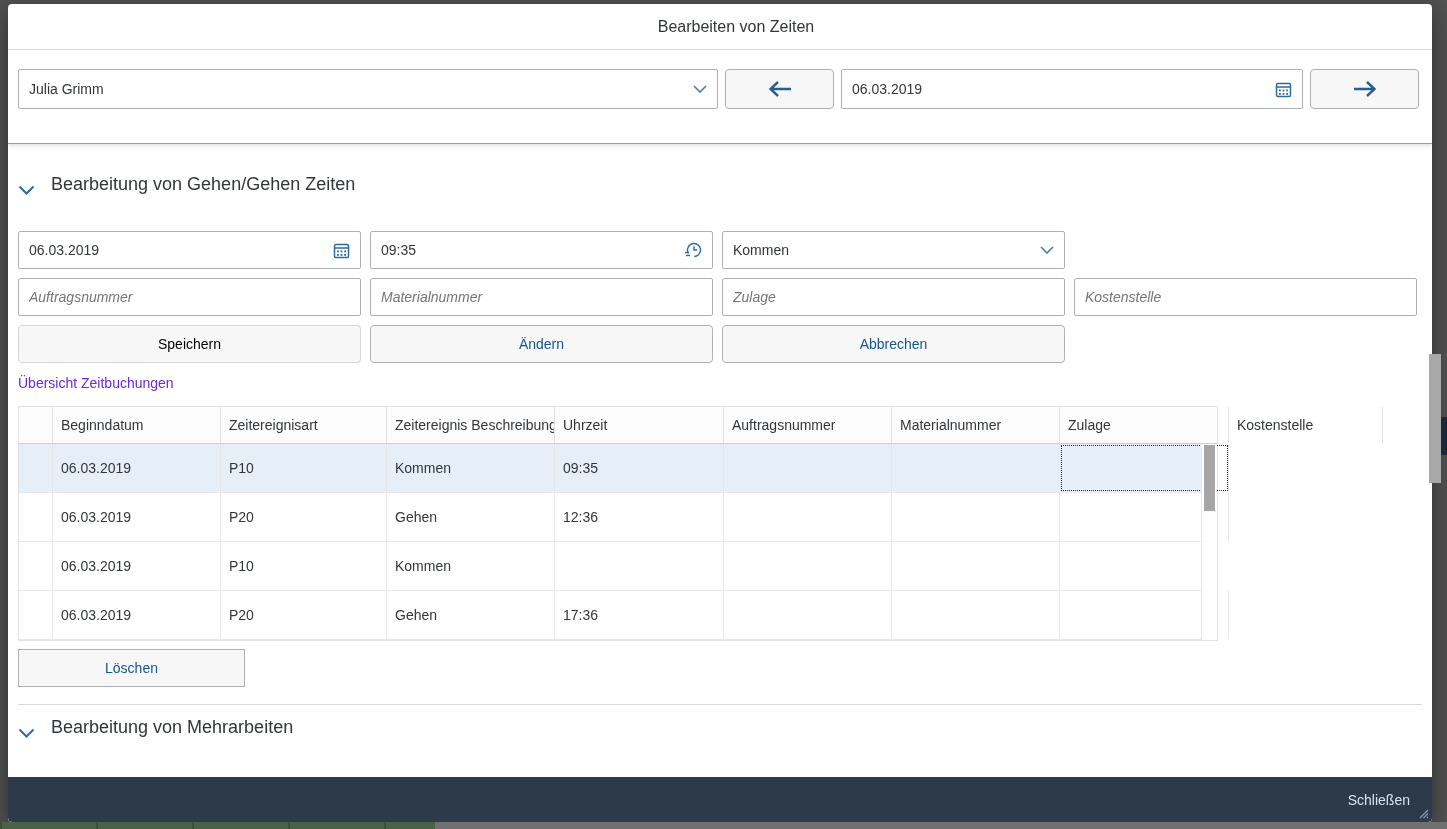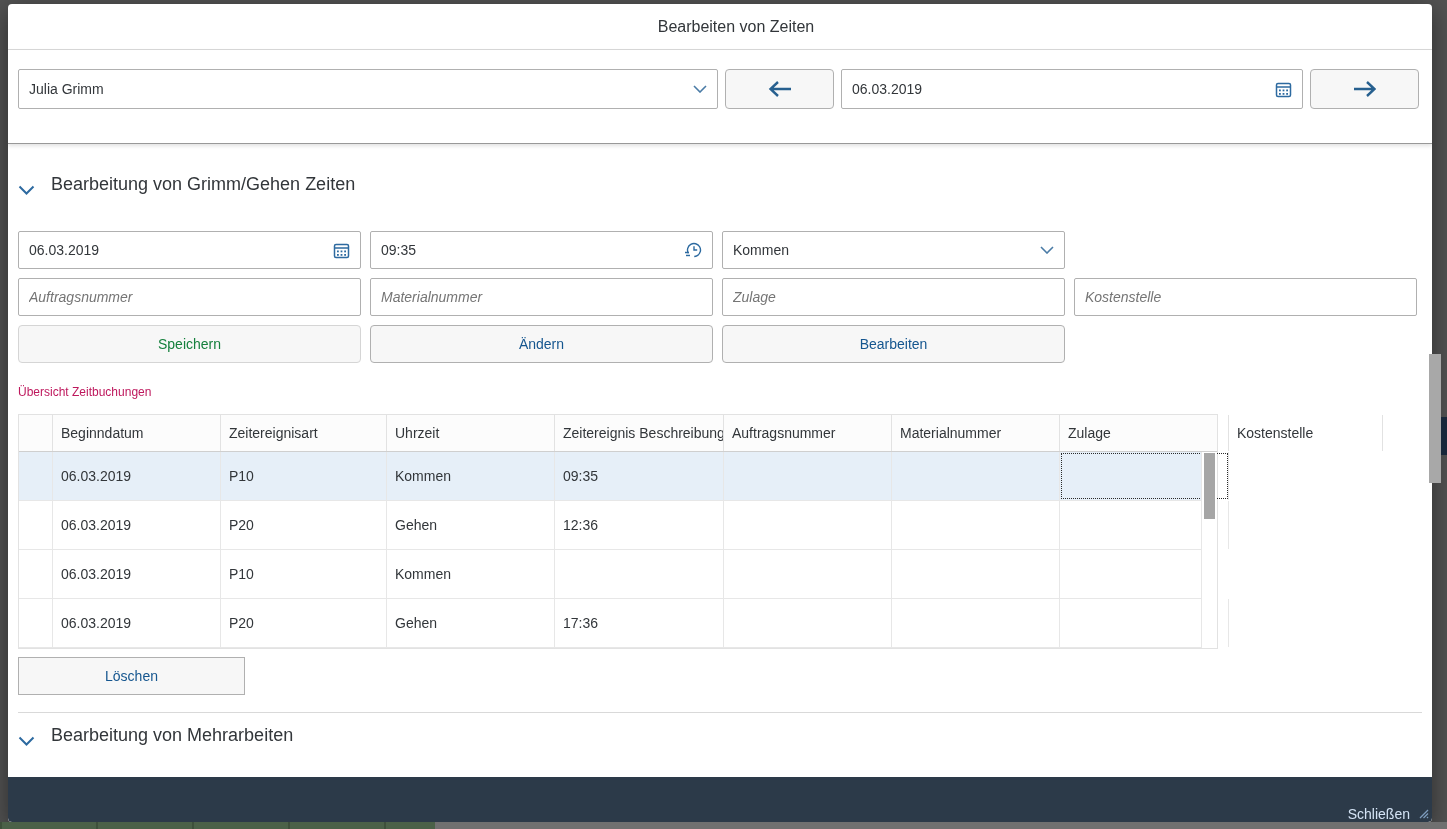--- a/index.html
+++ b/index.html
@@ -52,23 +52,23 @@
   .section-title { font-size: 18px; color: #32363a; }
 
   .form-row { display: flex; gap: 9px; margin-top: 9px; }
   .form-row.first { margin-top: 36px; }
   .field { width: 343px; height: 38px; }
   .field .icon-btn { flex: none; margin-left: 6px; display: flex; align-items: center; cursor: pointer; }
 
   .action-btn { width: 343px; height: 38px; background: #f7f7f7; border: 1px solid #b0b0b0;
     border-radius: 4px; font-size: 14px; color: #15568f; display: flex; align-items: center;
     justify-content: center; cursor: pointer; }
-  .action-btn.disabled { color: #15803d; border-color: #d5d5d5; cursor: default; }
-
-  .table-caption { margin-top: 22px; font-size: 12px; color: #be185d; }
+  .action-btn.disabled { color: #000000; border-color: #d5d5d5; cursor: default; }
+
+  .table-caption { margin-top: 12px; font-size: 14px; color: #6d28d9; }
 
   
   .zb-table { margin-top: 15px; width: 1200px; border: 1px solid #e2e2e2; position: relative;
     background: #fff; }
   .t-head { display: grid; grid-template-columns: 34px 168px 166px 168px 169px 168px 168px 169px 154px 16px;
     height: 37px; background: #fcfcfc; border-bottom: 1px solid #cfcfcf; }
   .t-head .hc { display: flex; align-items: center; padding: 0 8px; font-size: 14px;
     color: #32363a; border-right: 1px solid #e2e2e2; overflow: hidden; white-space: nowrap; }
   .t-head .hc:last-child { border-right: none; }
   .t-body { position: relative; }
@@ -86,21 +86,21 @@
 
   .delete-btn { margin-top: 8px; width: 227px; height: 38px; background: #f7f7f7;
     border: 1px solid #b0b0b0; border-radius: 0; font-size: 14px; color: #15568f;
     display: flex; align-items: center; justify-content: center; cursor: pointer; }
 
   .hr-divider { margin-top: 17px; border-top: 1px solid #d9d9d9; }
 
   .section-header.second { margin-top: 12px; }
 
   
-  .dlg-footer { height: 45px; flex: none; background: #2c3a49; display: flex; align-items: flex-end;
+  .dlg-footer { height: 45px; flex: none; background: #2c3a49; display: flex; align-items: center;
     justify-content: flex-end; padding-right: 22px; position: relative;
     border-radius: 0 0 4px 4px; }
   .close-btn { font-size: 14px; color: #d4e3f5; background: transparent; border: none;
     cursor: pointer; font-family: inherit; }
   .resize-grip { position: absolute; right: 3px; bottom: 3px; }
 
   svg { display: block; }
 </style>
 </head>
 <body>
@@ -154,21 +154,21 @@
   </div>
 
   <div class="dlg-content">
 
     <div class="section-header">
       <span class="chev">
         <svg width="17" height="10" viewBox="0 0 17 10">
             <polyline points="1.5,1.5 8.5,8.5 15.5,1.5" fill="none" stroke="#2d6aa0" stroke-width="2"></polyline>
           </svg>
       </span>
-      <span class="section-title">Bearbeitung von Grimm/Gehen Zeiten</span>
+      <span class="section-title">Bearbeitung von Gehen/Gehen Zeiten</span>
     </div>
 
     <div class="form-row first">
       <div class="boxfield field">
         <input value="06.03.2019" style="">
         <span class="icon-btn">
           <svg width="17" height="17" viewBox="0 0 17 17">
             <rect x="1.5" y="2.5" width="14" height="13" rx="1.5" fill="none" stroke="#2d6aa0" stroke-width="1.5"></rect>
             <line x1="1.5" y1="6" x2="15.5" y2="6" stroke="#2d6aa0" stroke-width="1.5"></line>
             <g fill="#2d6aa0">
@@ -214,32 +214,32 @@
         <input placeholder="Zulage" style="">
       </div>
       <div class="boxfield field">
         <input placeholder="Kostenstelle" style="">
       </div>
     </div>
 
     <div class="form-row">
       <button class="action-btn disabled">Speichern</button>
       <button class="action-btn">Ändern</button>
-      <button class="action-btn">Bearbeiten</button>
+      <button class="action-btn">Abbrechen</button>
     </div>
 
     <div class="table-caption">Übersicht Zeitbuchungen</div>
 
     <div class="zb-table">
       <div class="t-head">
         <div class="hc"></div>
         <div class="hc">Beginndatum</div>
         <div class="hc">Zeitereignisart</div>
+        <div class="hc">Zeitereignis Beschreibung</div>
         <div class="hc">Uhrzeit</div>
-        <div class="hc">Zeitereignis Beschreibung</div>
         <div class="hc">Auftragsnummer</div>
         <div class="hc">Materialnummer</div>
         <div class="hc">Zulage</div>
         <div class="hc">Kostenstelle</div>
         <div class="hc"></div>
       </div>
       <div class="t-body">
         <div class="t-row selected">
           <div class="tc"></div>
           <div class="tc">06.03.2019</div>

